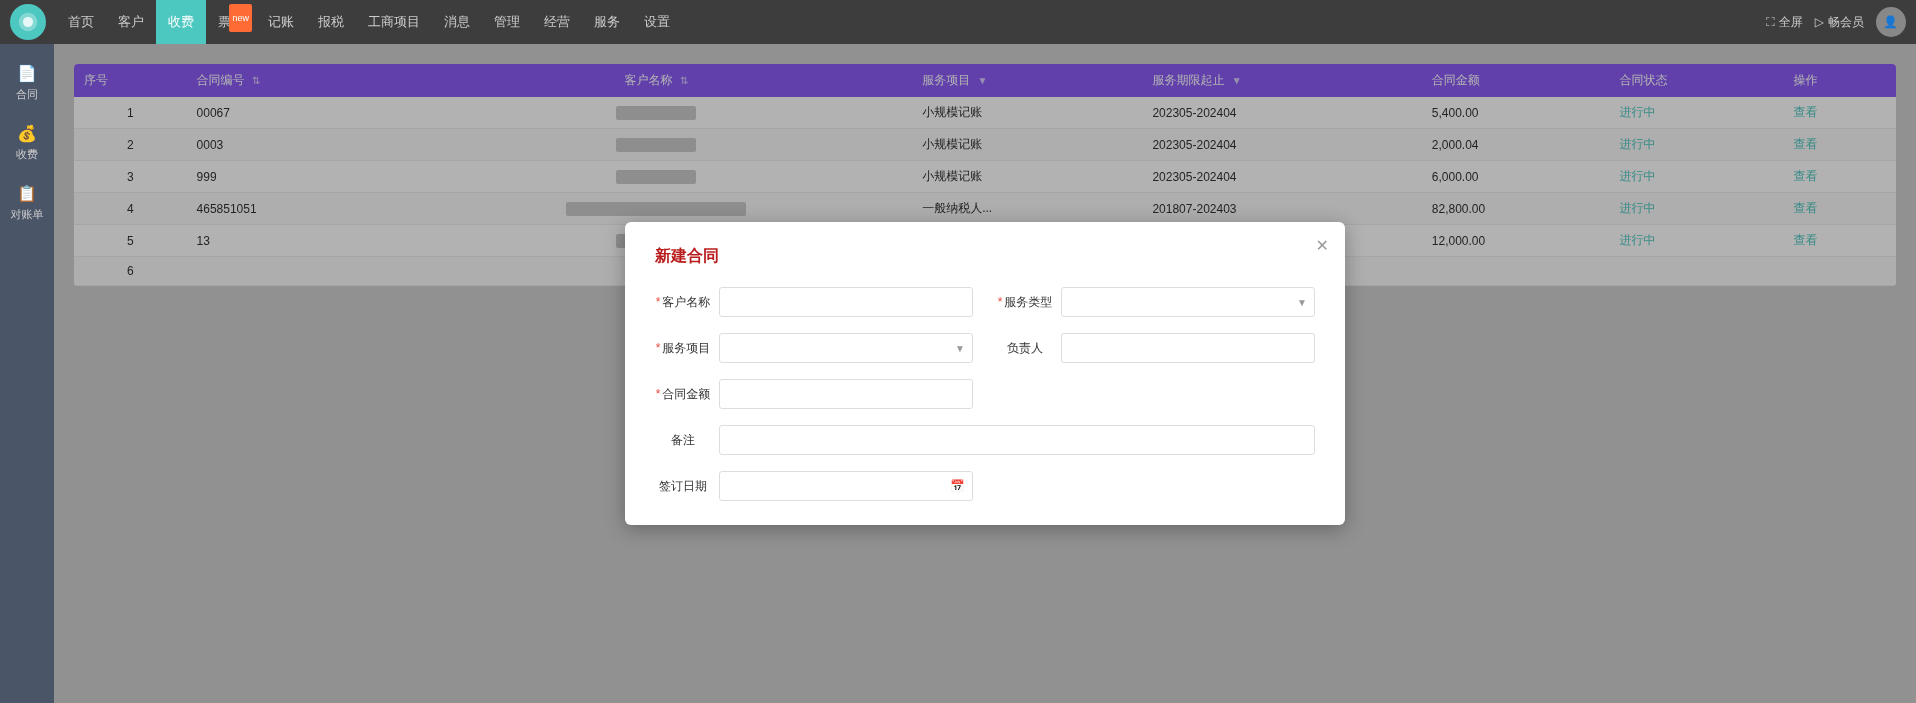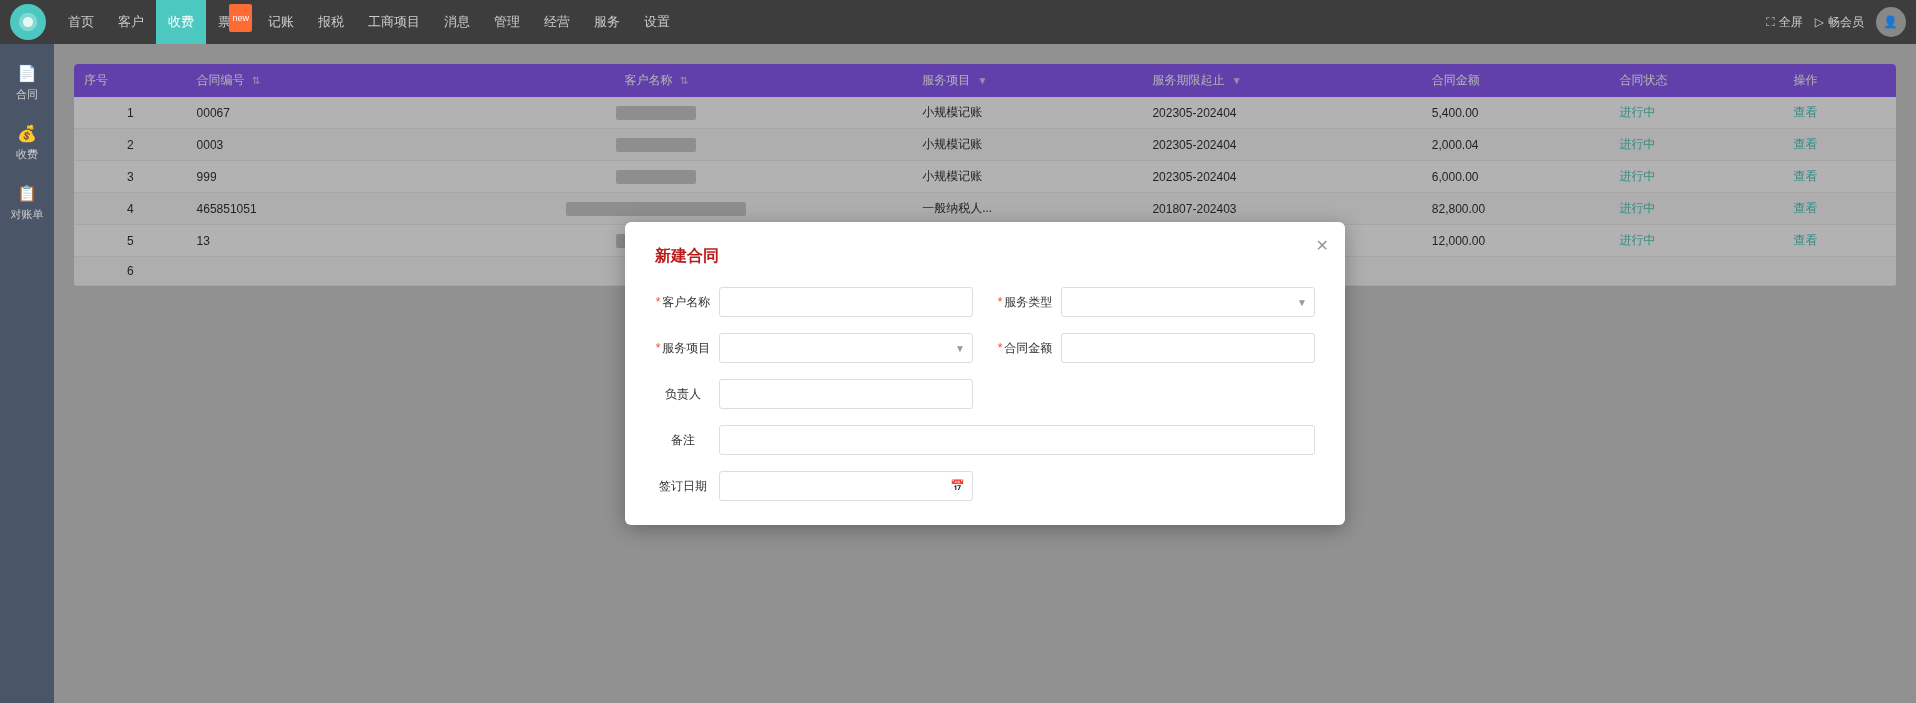--- a/index.html
+++ b/index.html
@@ -531,27 +531,27 @@
             <div class="form-select-wrapper">
               <select>
                 <option value=""></option>
               </select>
               <span class="select-arrow">▼</span>
             </div>
           </div>
 
           <div class="form-row">
             <span class="form-label">
+              <span>负责人</span>
+            </span>
+            <input class="form-input" type="text" style="">
+          </div>
+          <div class="form-row">
+            <span class="form-label">
               <span class="required-mark">*</span><span>合同金额</span>
-            </span>
-            <input class="form-input" type="text" style="">
-          </div>
-          <div class="form-row">
-            <span class="form-label">
-              <span>负责人</span>
             </span>
             <input class="form-input" type="text" style="">
           </div>
 
           <div class="form-row full-width">
             <span class="form-label">
               <span>备注</span>
             </span>
             <input class="form-input" type="text" style="">
           </div>

